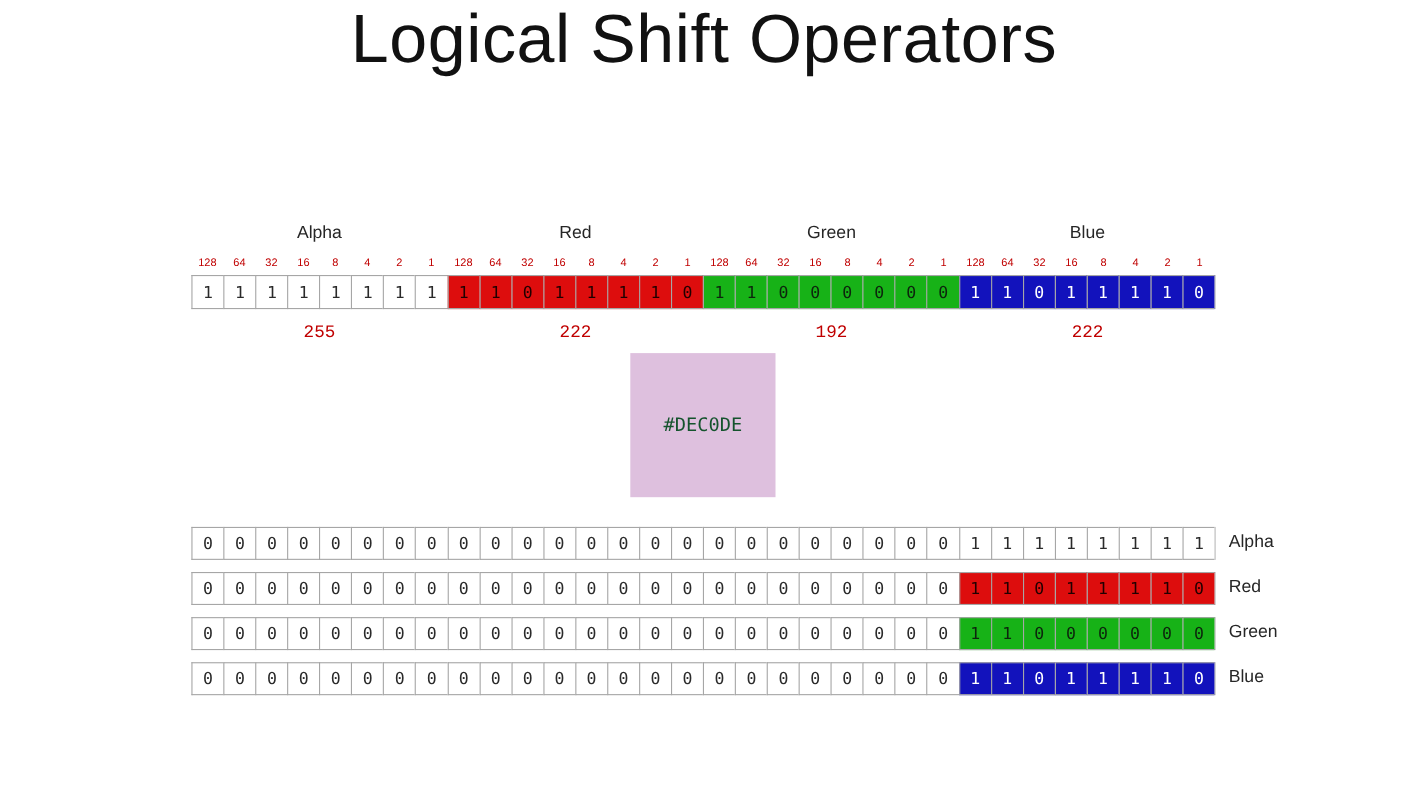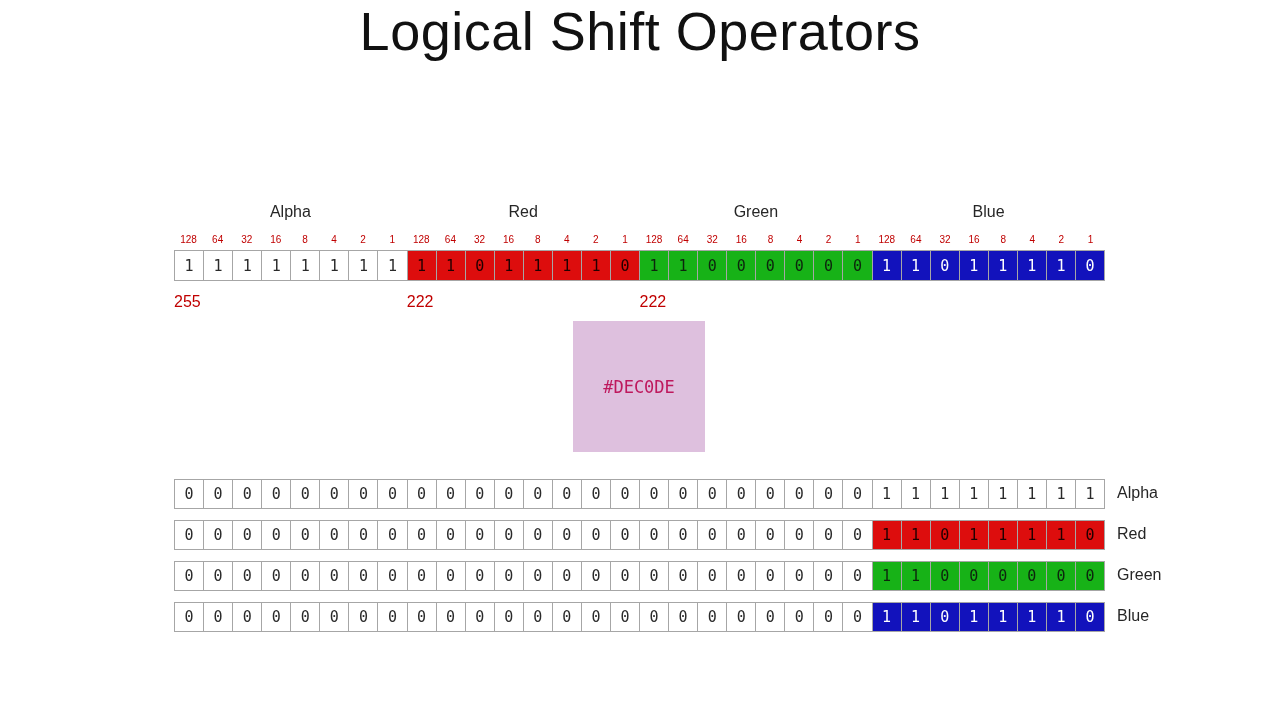--- a/index.html
+++ b/index.html
@@ -18,21 +18,21 @@
     overflow:hidden;
     font-family:"Liberation Sans", sans-serif;
     color:#1a1a1a;
   }
   
   .slide-title{
     position:absolute;
     left:0; top:68; width:1280px;
     margin:0;
     text-align:center;
-    font-size:54px;
+    font-size:62px;
     font-weight:300;
     letter-spacing:0.5px;
     color:#111;
   }
   
   .channel-headers{
     position:absolute; left:174px; top:203px; width:931px; height:20px;
     display:grid; grid-template-columns:repeat(4,1fr);
   }
   .channel-header{
@@ -67,31 +67,31 @@
   .ch-alpha{background:#fff; color:#2a2a2a;}
   .ch-red{background:var(--red); color:#200000;}
   .ch-green{background:var(--green); color:#0d250d;}
   .ch-blue{background:var(--blue); color:#ffffff;}
   .ch-zero{background:#fff; color:#2a2a2a;}
   .decimals-row{
     position:absolute; left:174px; top:293px; width:931px; height:20px;
     display:grid; grid-template-columns:repeat(4,1fr);
   }
   .decimal-value{
-    text-align:left; font-size:16px; color:var(--accent-red);
+    text-align:center; font-size:16px; color:var(--accent-red);font-family:Liberation Mono, monospace;
   }
   
   .decode-box{
     position:absolute; left:573px; top:321px; width:132px; height:131px;
     background:var(--decode);
     display:flex; align-items:center; justify-content:center;
   }
   .decode-label{
     font-family:"DejaVu Sans Mono", monospace;
-    font-size:17px; color:#be185d;
+    font-size:17px; color:#14532d;
   }
   
   .shift-row{position:absolute; left:174px; width:931px; height:30px;}
   .shift-row-0{top:479px;}
   .shift-row-1{top:520px;}
   .shift-row-2{top:561px;}
   .shift-row-3{top:602px;}
   .row-label{
     position:absolute; left:1117px; width:90px; height:30px;
     display:flex; align-items:center;
@@ -182,20 +182,21 @@
       <div class="cell ch-blue">1</div>
       <div class="cell ch-blue">1</div>
       <div class="cell ch-blue">1</div>
       <div class="cell ch-blue">1</div>
       <div class="cell ch-blue">0</div>
     </div>
 
   <div class="decimals-row">
     <div class="decimal-value">255</div>
     <div class="decimal-value">222</div>
+    <div class="decimal-value">192</div>
     <div class="decimal-value">222</div>
   </div>
 
   <div class="decode-box">
     <span class="decode-label">#DEC0DE</span>
   </div>
 
   <div class="bit-row shift-row shift-row-0" id="shift-row-0">
       <div class="cell ch-zero">0</div>
       <div class="cell ch-zero">0</div>

